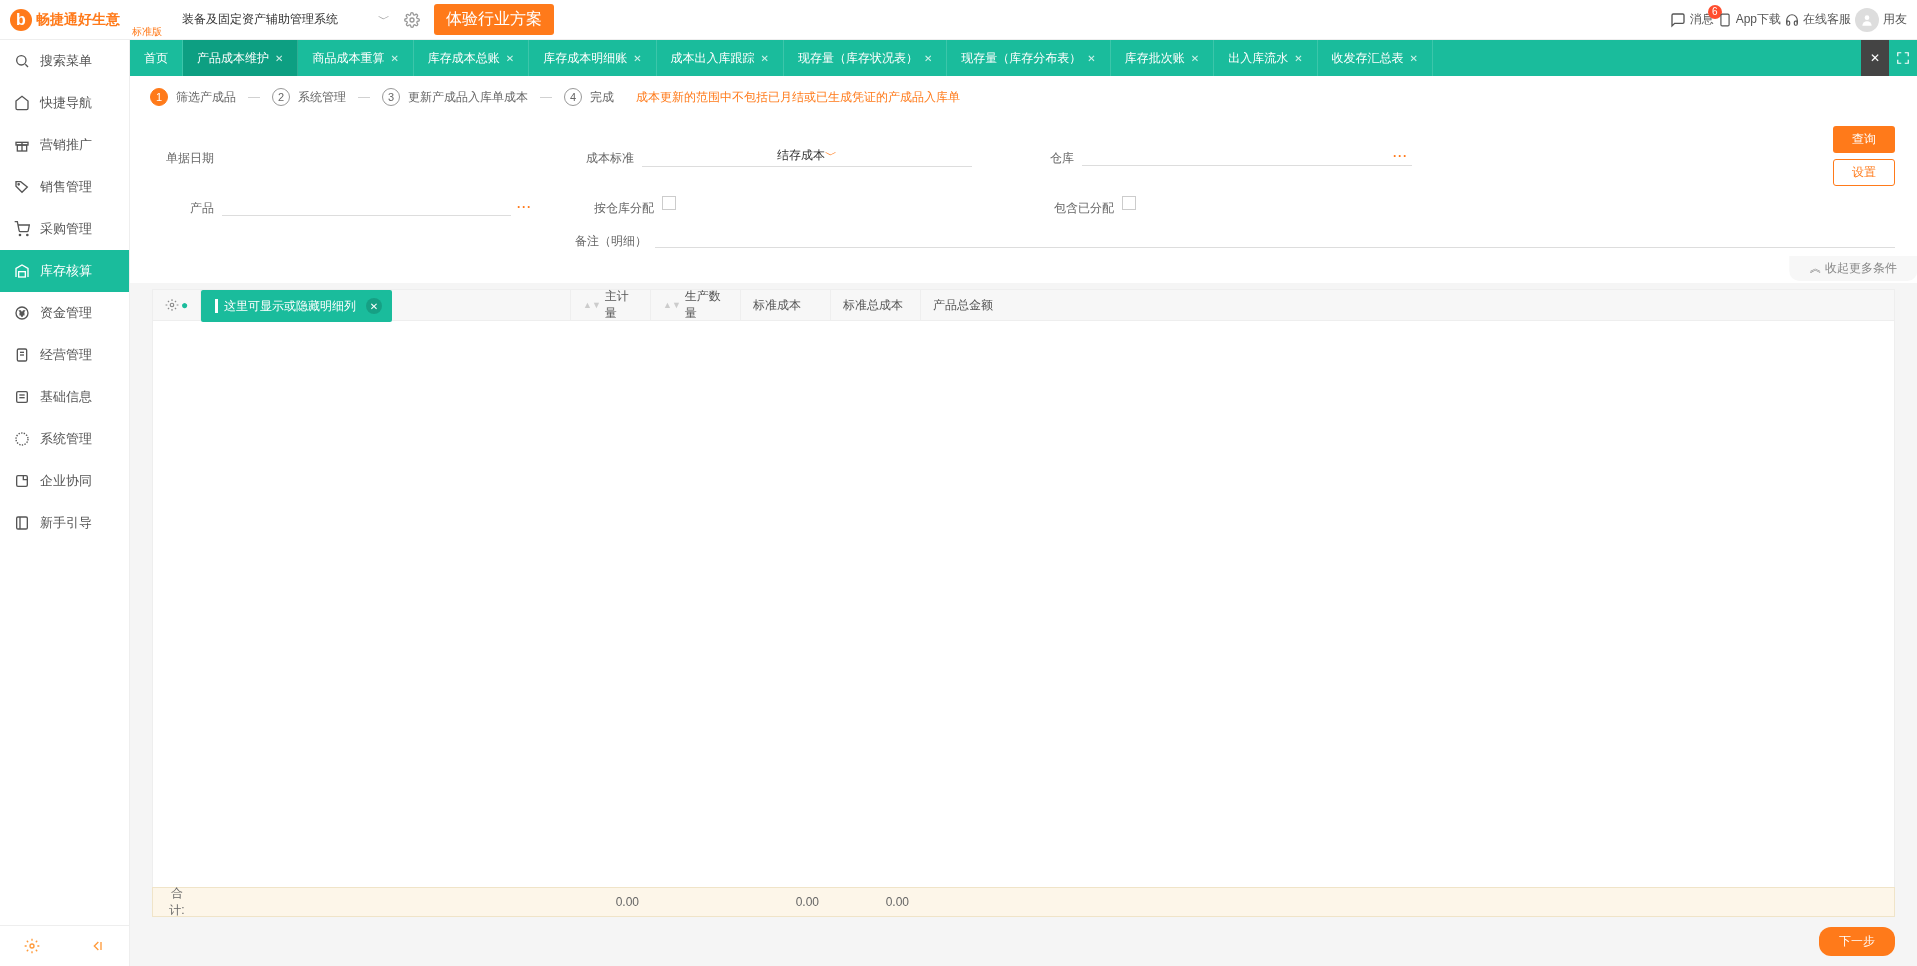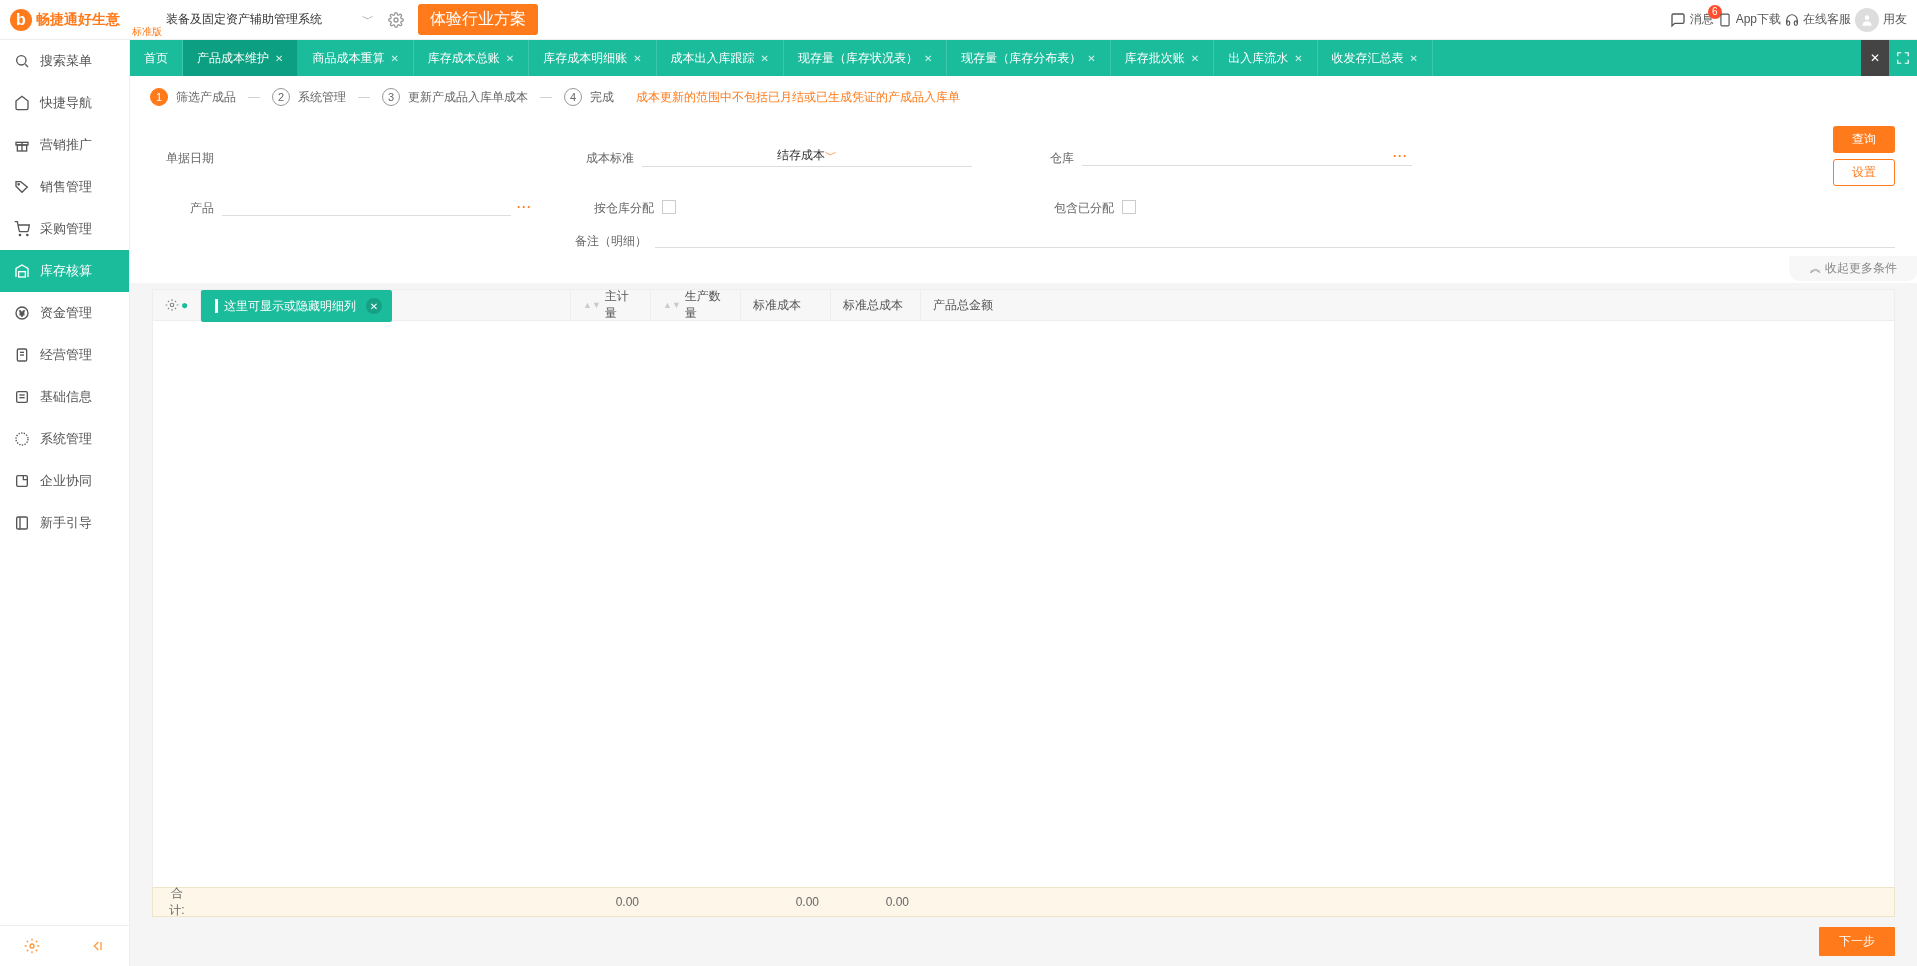--- a/index.html
+++ b/index.html
@@ -4,21 +4,21 @@
 <style>
 * { box-sizing: border-box; margin: 0; padding: 0; }
 body { font-family: "Microsoft YaHei", -apple-system, sans-serif; font-size: 12px; color: #333; background: #fff; overflow: hidden; }
 .app { display: flex; flex-direction: column; height: 100vh; width: 100vw; }
 
 
 .header { display: flex; align-items: center; height: 40px; padding: 0 10px; border-bottom: 1px solid #eee; }
 .logo { display: flex; align-items: center; color: #ff7a1a; font-weight: bold; font-size: 14px; margin-right: 8px; white-space: nowrap; }
 .logo-icon { width: 22px; height: 22px; background: #ff7a1a; border-radius: 50%; color: #fff; display: flex; align-items: center; justify-content: center; font-size: 16px; margin-right: 4px; }
 .logo-sub { font-size: 10px; color: #ff7a1a; margin-left: 4px; align-self: flex-end; }
-.system-select { display: flex; align-items: center; margin-left: 4px; font-size: 12px; color: #333; cursor: pointer; }
+.system-select { display: flex; align-items: center; margin-left: 20px; font-size: 12px; color: #333; cursor: pointer; }
 .system-select .chev { margin-left: 40px; color: #999; }
 .gear-h { margin-left: 14px; color: #999; cursor: pointer; }
 .industry-btn { margin-left: 14px; padding: 5px 12px; background: #ff7a1a; color: #fff; border: none; border-radius: 3px; cursor: pointer; font-size: 16px; }
 .header-right { margin-left: auto; display: flex; align-items: center; gap: 4px; }
 .header-link { display: flex; align-items: center; color: #555; cursor: pointer; font-size: 12px; gap: 4px; position: relative; }
 .badge { position: absolute; top: -6px; right: -8px; background: #ff4d2e; color: #fff; border-radius: 8px; font-size: 10px; padding: 0 4px; line-height: 14px; }
 .avatar { width: 24px; height: 24px; background: #ddd; border-radius: 50%; display: flex; align-items: center; justify-content: center; color: #fff; }
 
 
 .body { display: flex; flex: 1; min-height: 0; }
@@ -75,24 +75,24 @@
 .tip-close { margin-left: 10px; width: 16px; height: 16px; background: rgba(0,0,0,0.15); border-radius: 50%; display: flex; align-items: center; justify-content: center; cursor: pointer; font-size: 10px; }
 .tip-bar { width: 3px; height: 14px; background: #fff; margin-right: 6px; }
 .col { padding: 0 12px; border-right: 1px solid #eee; height: 100%; display: flex; align-items: center; font-size: 12px; color: #555; gap: 4px; }
 .col .sort { color: #ccc; font-size: 9px; display: flex; flex-direction: column; line-height: 5px; }
 .table-body { flex: 1; background: #fff; border-left: 1px solid #eee; border-right: 1px solid #eee; }
 .table-footer { display: flex; background: #fdf6e9; border: 1px solid #f0e4c8; height: 30px; align-items: center; font-size: 12px; color: #666; }
 .tf-cell { padding: 0 12px; }
 
 
 .bottom-bar { display: flex; justify-content: flex-end; padding: 10px 22px; background: #f5f5f5; }
-.btn-next { background: #ff7a1a; color: #fff; border: none; padding: 6px 20px; border-radius: 1px; cursor: pointer; font-size: 12px; }
+.btn-next { background: #ff7a1a; color: #fff; border: none; padding: 6px 20px; border-radius: 12px; cursor: pointer; font-size: 12px; }
 .row3col { display: flex; width: 100%; gap: 40px; flex-wrap: wrap; }
 .fcol { display: flex; align-items: center; min-width: 380px; }
-.fcol2 { display: flex; align-items: center; }
+.fcol2 { display: flex; align-items: flex-start; }
 svg { display: block; }
 </style>
 </head>
 <body>
 
 <div class="app">
 
   <div class="header">
     <div class="logo">
       <span class="logo-icon">b</span>

